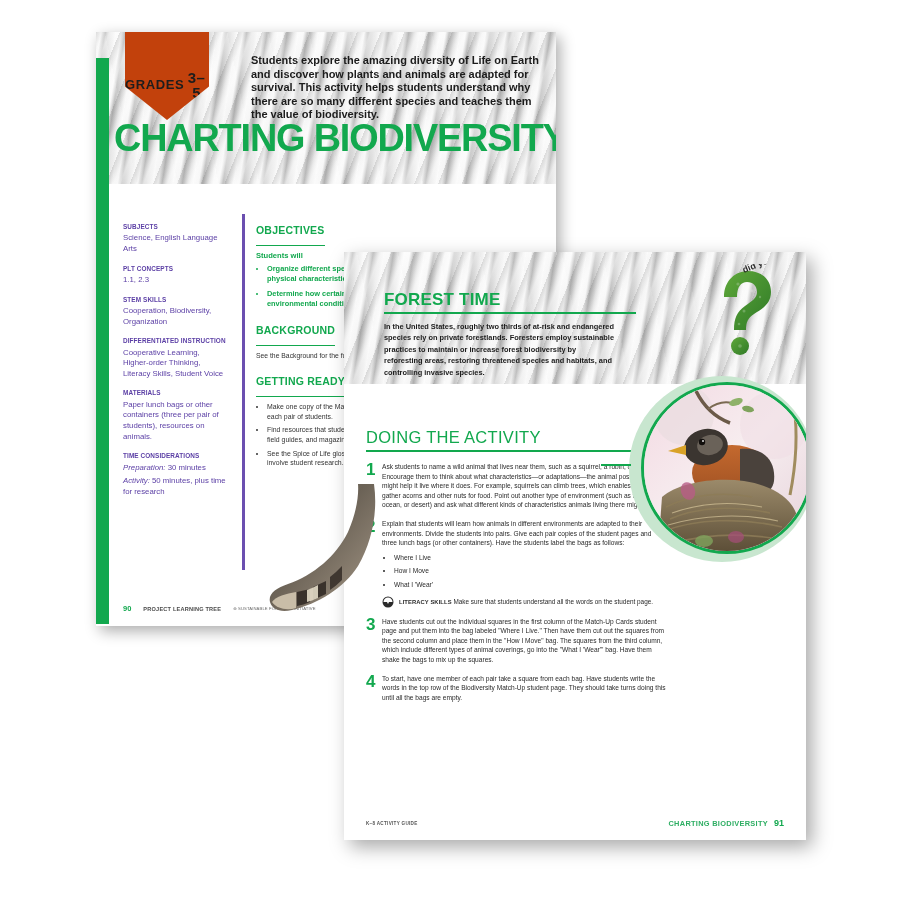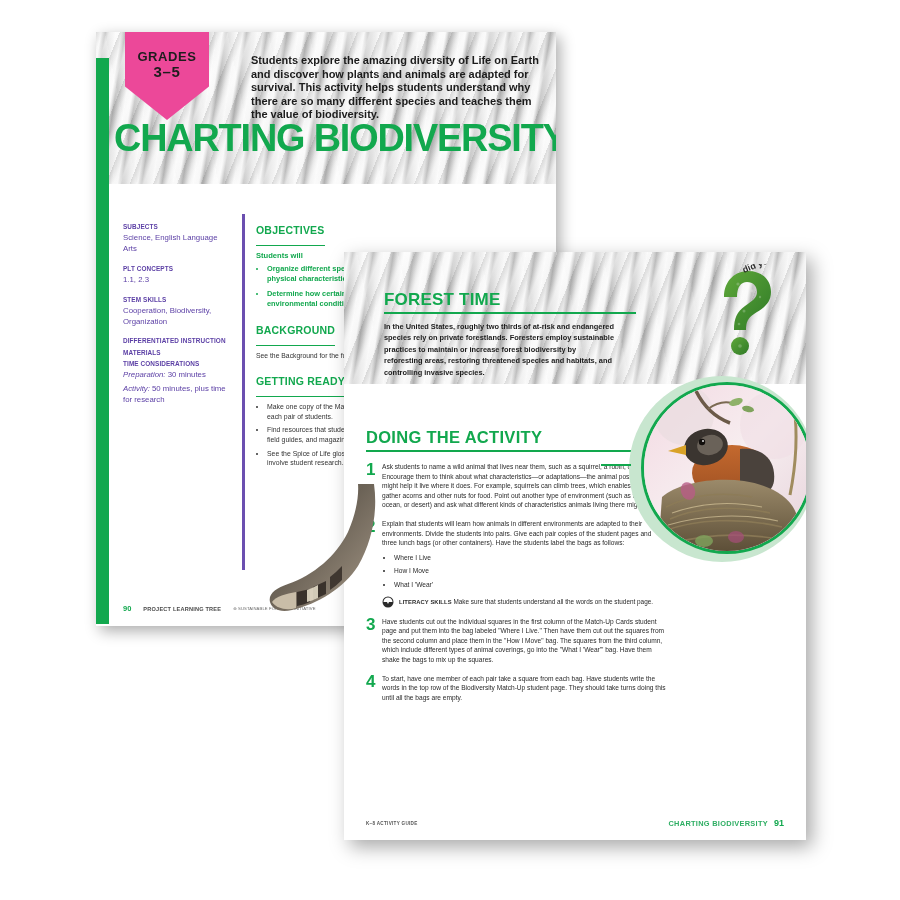--- a/index.html
+++ b/index.html
@@ -40,24 +40,24 @@
     background:
       repeating-linear-gradient(112deg, rgba(90,90,90,.18) 0px, rgba(255,255,255,0) 7px, rgba(255,255,255,.5) 13px, rgba(255,255,255,0) 22px);
   }
   .p1-greenbar{
     position:absolute;left:0px;top:26px;width:13px;height:566px;
     background:#12A84E;
     z-index:6;
   }
   .grades-badge{
     position:absolute;left:29px;top:0px;width:84px;height:88px;
-    background:#ec4899;
+    background:#c2410c;
     clip-path:polygon(0 0,100% 0,100% 62%,50% 100%,0 62%);
     z-index:5;
-    display:flex;flex-direction:column;align-items:center;justify-content:flex-start;
+    display:flex;flex-direction:row;align-items:center;justify-content:flex-start;
     padding-top:17px;box-sizing:border-box;
   }
   .grades-badge span{
     display:block;color:#1d1d1d;font-weight:bold;font-size:13px;
     letter-spacing:.6px;line-height:15px;text-align:center;
     font-family:"Liberation Sans", sans-serif;
   }
   .grades-badge span.g2{font-size:15px;}
   .p1-blurb{
     position:absolute;left:155px;top:22px;width:290px;
@@ -141,21 +141,21 @@
   .ff-rule{height:1.6px;background:#12A84E;width:252px;margin:2px 0 7px 0;}
   .ff-body{color:#1c1c1c;font-size:7.4px;line-height:11.6px;font-weight:bold;width:232px;}
   .qmark{
     position:absolute;right:24px;top:12px;width:74px;height:100px;z-index:5;
   }
   .p2-body{position:absolute;left:0;top:132px;width:462px;height:456px;background:#fff;}
   .p2-h2{
     position:absolute;left:22px;top:44px;
     color:#12A84E;
     font-family:"Liberation Sans Narrow","Liberation Sans",sans-serif;
-    font-weight:bold;font-size:16.5px;letter-spacing:.3px;white-space:nowrap;
+    font-weight:normal;font-size:16.5px;letter-spacing:.3px;white-space:nowrap;
   }
   .p2-h2rule{position:absolute;left:22px;top:66px;width:402px;height:1.6px;background:#12A84E;}
   .steps{position:absolute;left:22px;top:78px;width:300px;}
   .step{display:flex;margin-bottom:9px;}
   .step-num{
     color:#12A84E;font-weight:bold;font-size:17px;line-height:15px;
     width:16px;flex:0 0 16px;
     font-family:"Liberation Sans Narrow","Liberation Sans",sans-serif;
   }
   .step-txt{color:#2a2a2a;font-size:6.6px;line-height:9.6px;flex:1;}
@@ -217,22 +217,24 @@
         <h4>SUBJECTS</h4>
         <p>Science, English Language Arts</p>
 
         <h4>PLT CONCEPTS</h4>
         <p>1.1, 2.3</p>
 
         <h4>STEM SKILLS</h4>
         <p>Cooperation, Biodiversity, Organization</p>
 
         <h4>DIFFERENTIATED INSTRUCTION</h4>
+        <p>Cooperative Learning, Higher-order Thinking, Literacy Skills, Student Voice</p>
 
         <h4>MATERIALS</h4>
+        <p>Paper lunch bags or other containers (three per pair of students), resources on animals.</p>
 
         <h4>TIME CONSIDERATIONS</h4>
         <p class="tight"><em>Preparation:</em><span> 30 minutes</span></p>
         <p><em>Activity:</em><span> 50 minutes, plus time for research</span></p>
       </div>
 
       <div class="p1-divider"></div>
 
       <div class="p1-main">
 

